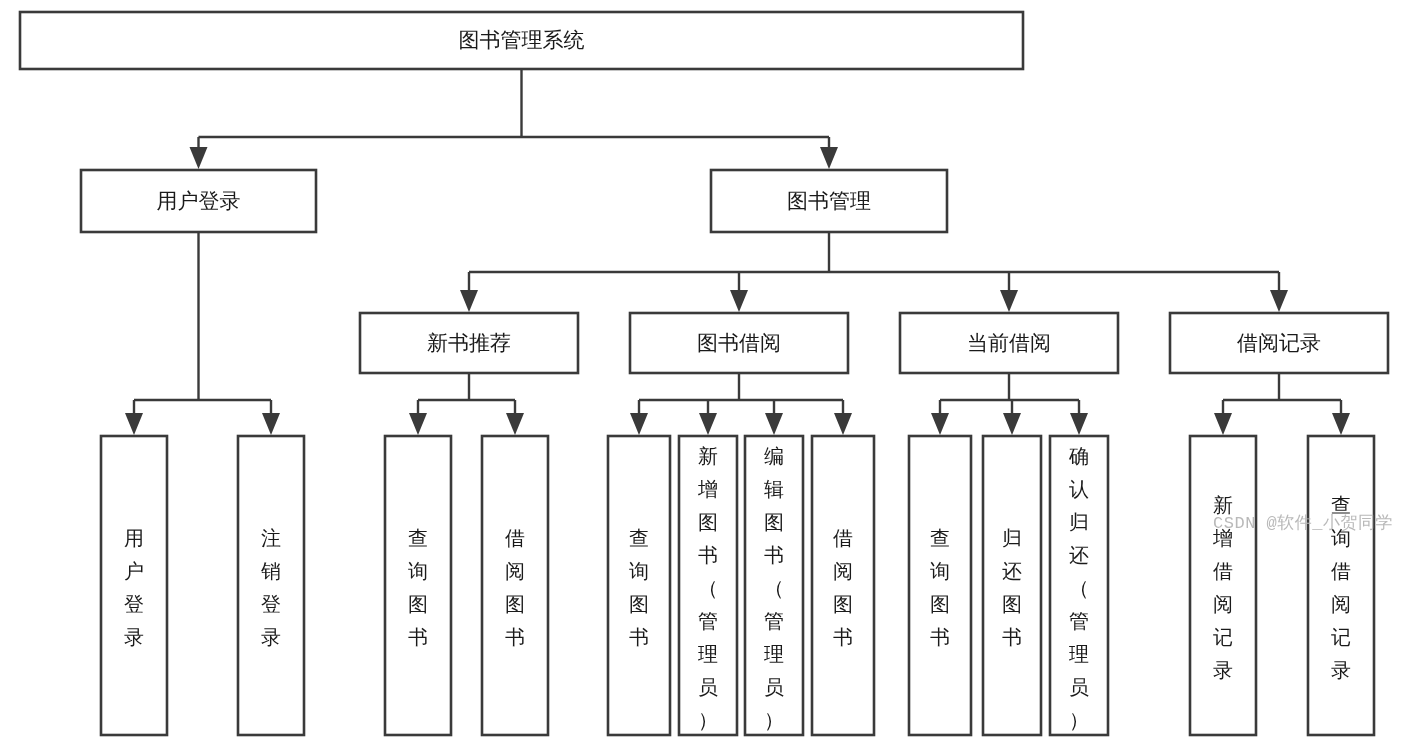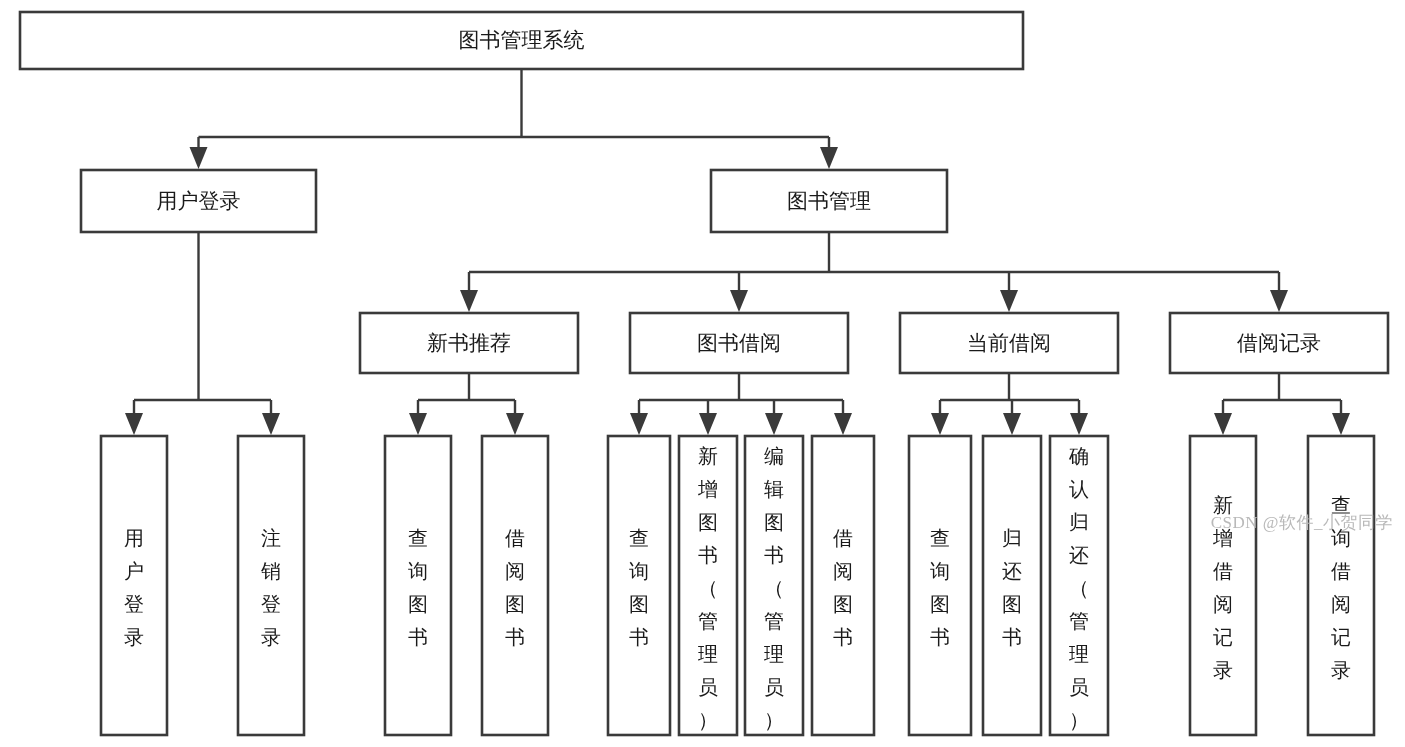--- a/index.html
+++ b/index.html
@@ -52,21 +52,21 @@
   .node-label-v {
     font-family: "Liberation Sans", "DejaVu Sans", sans-serif;
     font-size: 20px;
     fill: #1a1a1a;
     text-anchor: middle;
   }
   .watermark {
     position: absolute;
     right: 12px;
     bottom: 6px;
-    font-family: Liberation Serif, serif;
+    font-family: Liberation Mono, monospace;
     font-size: 17px;
     color: #b9b9b9;
     letter-spacing: 0.5px;
     white-space: nowrap;
     user-select: none;
   }
 </style>
 </head>
 <body>
 

